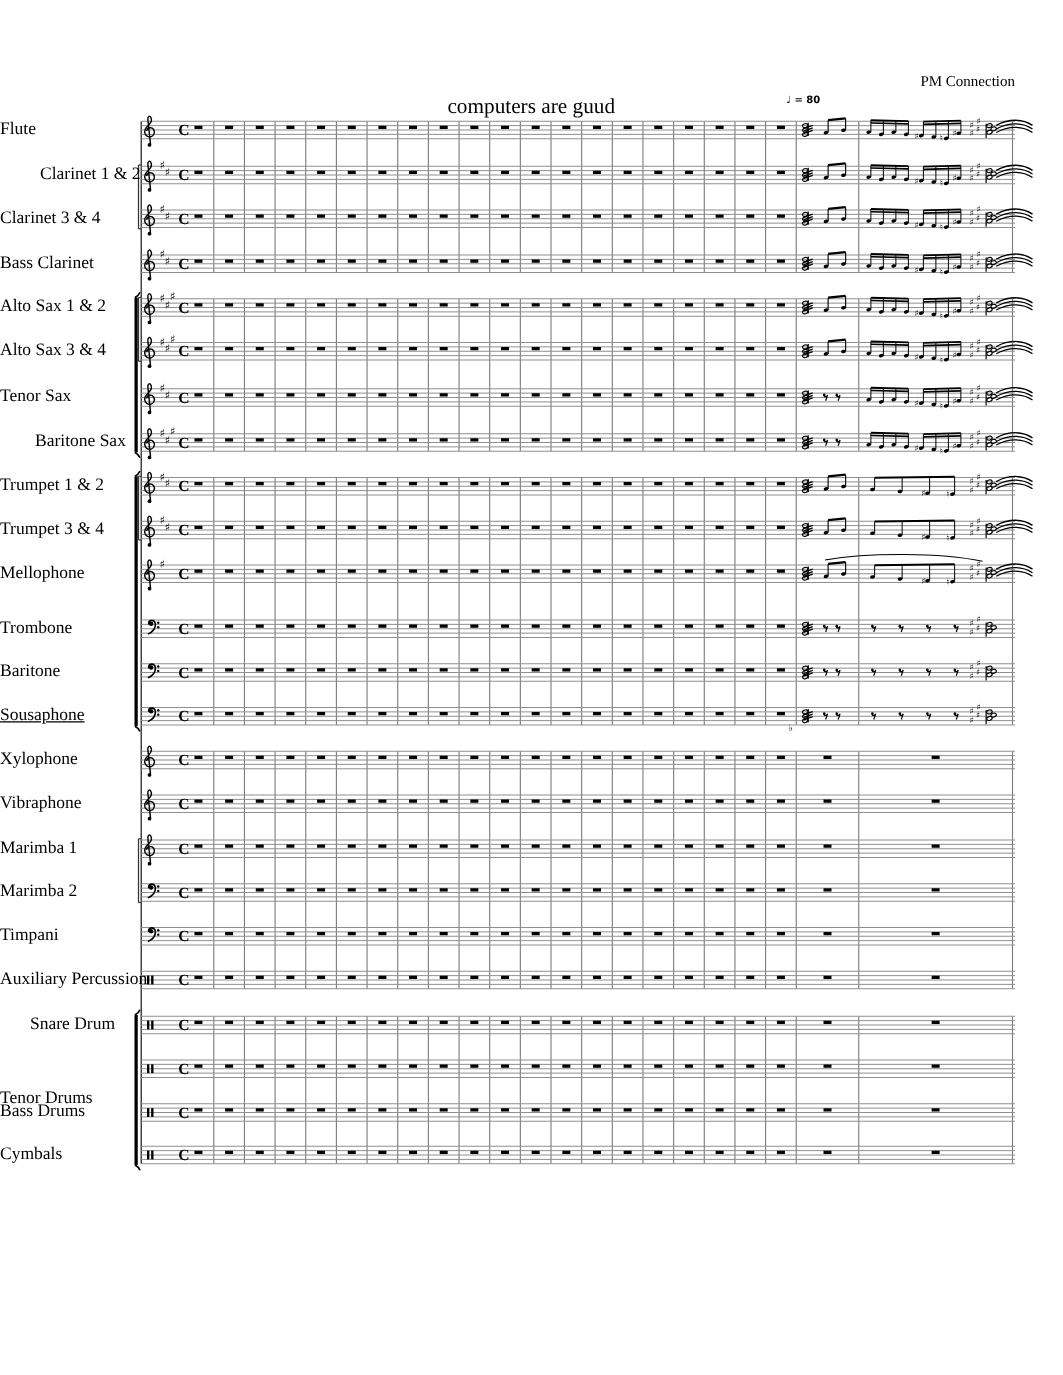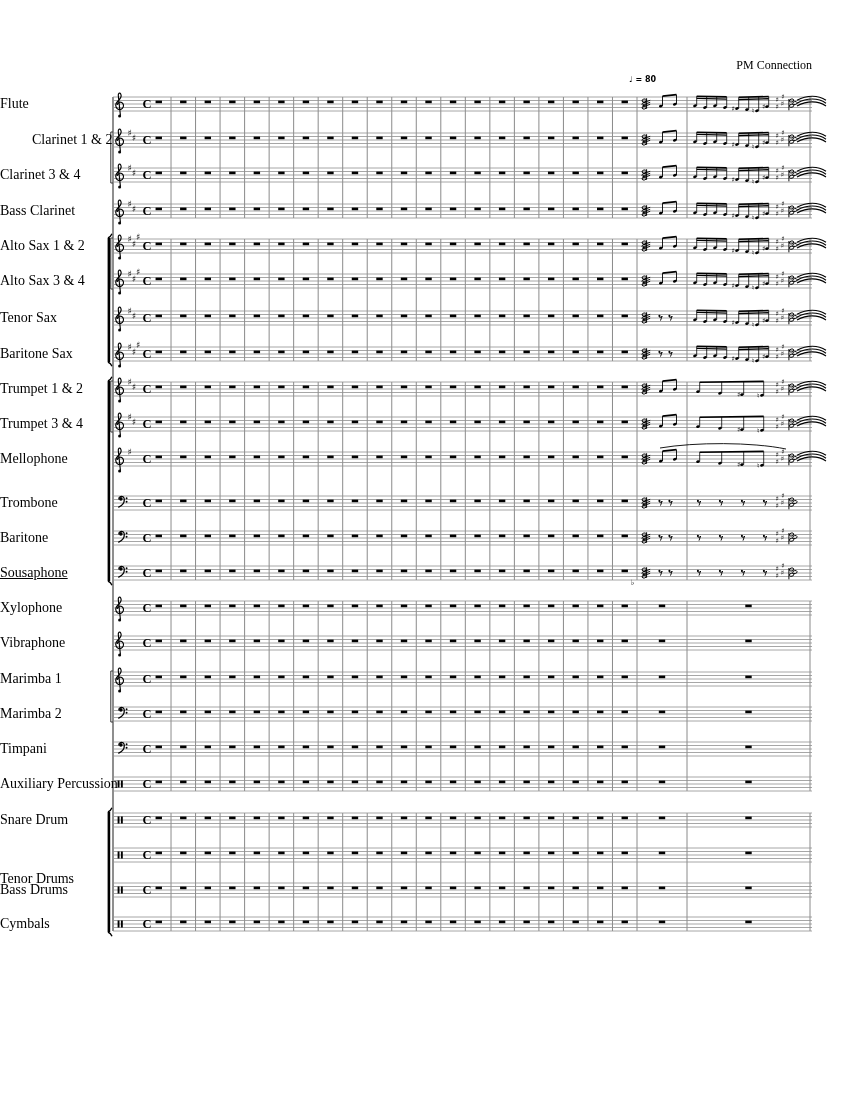--- a/index.html
+++ b/index.html
@@ -12,20 +12,21 @@
   .tempo{position:absolute;top:75px;left:629px;font-size:8px;font-weight:bold;
          font-family:"DejaVu Sans",sans-serif;}
   #score-svg{position:absolute;top:0;left:0;}
   .instr-label{position:absolute;left:0;width:107px;font-size:14px;
                height:10px;line-height:10px;white-space:nowrap;}
 </style>
 </head>
 <body>
 
 <div class="page">
+  <div class="subtitle">computers are guud</div>
   <div class="composer">PM Connection</div>
   <div class="tempo">♩ = 80</div>
   <svg id="score-svg" width="850" height="1100">
       <g>
         <rect x="107.6" y="238" width="2.6" height="124" fill="#000"></rect>
         <path d="M108,238 Q110.8,236.6 112,233.8" stroke="#000" stroke-width="1.4" fill="none"></path>
         <path d="M108,362 Q110.8,363.4 112,366.2" stroke="#000" stroke-width="1.4" fill="none"></path>
       </g>
       <g>
         <rect x="107.6" y="381" width="2.6" height="200" fill="#000"></rect>
@@ -1717,31 +1718,31 @@
       </g>
     </svg>
   <div id="labels">
       <div class="instr-label" style="top: 99px;">Flute</div>
       <div class="instr-label" style="top: 135px; margin-left: 32px;">Clarinet 1 &amp; 2</div>
       <div class="instr-label" style="top: 170px;">Clarinet 3 &amp; 4</div>
       <div class="instr-label" style="top: 206px;">Bass Clarinet</div>
       <div class="instr-label" style="top: 241px;">Alto Sax 1 &amp; 2</div>
       <div class="instr-label" style="top: 276px;">Alto Sax 3 &amp; 4</div>
       <div class="instr-label" style="top: 313px;">Tenor Sax</div>
-      <div class="instr-label" style="top: 349px;">Baritone Sax</div>
+      <div class="instr-label" style="top: 349px; margin-left: 28px;">Baritone Sax</div>
       <div class="instr-label" style="top: 384px;">Trumpet 1 &amp; 2</div>
       <div class="instr-label" style="top: 419px;">Trumpet 3 &amp; 4</div>
       <div class="instr-label" style="top: 454px;">Mellophone</div>
       <div class="instr-label" style="top: 498px;">Trombone</div>
       <div class="instr-label" style="top: 533px;">Baritone</div>
       <div class="instr-label" style="top: 568px; text-decoration: underline;">Sousaphone</div>
       <div class="instr-label" style="top: 603px;">Xylophone</div>
       <div class="instr-label" style="top: 638px;">Vibraphone</div>
       <div class="instr-label" style="top: 674px;">Marimba 1</div>
       <div class="instr-label" style="top: 709px;">Marimba 2</div>
       <div class="instr-label" style="top: 744px;">Timpani</div>
       <div class="instr-label" style="top: 779px;">Auxiliary Percussion</div>
-      <div class="instr-label" style="top: 815px;">Snare Drum</div>
+      <div class="instr-label" style="top: 815px; padding-left: 24px;">Snare Drum</div>
       <div class="instr-label" style="top: 850px; margin-top: 24px;">Tenor Drums</div>
       <div class="instr-label" style="top: 885px;">Bass Drums</div>
       <div class="instr-label" style="top: 919px;">Cymbals</div>
     </div>
 </div>
 
 </body></html>

